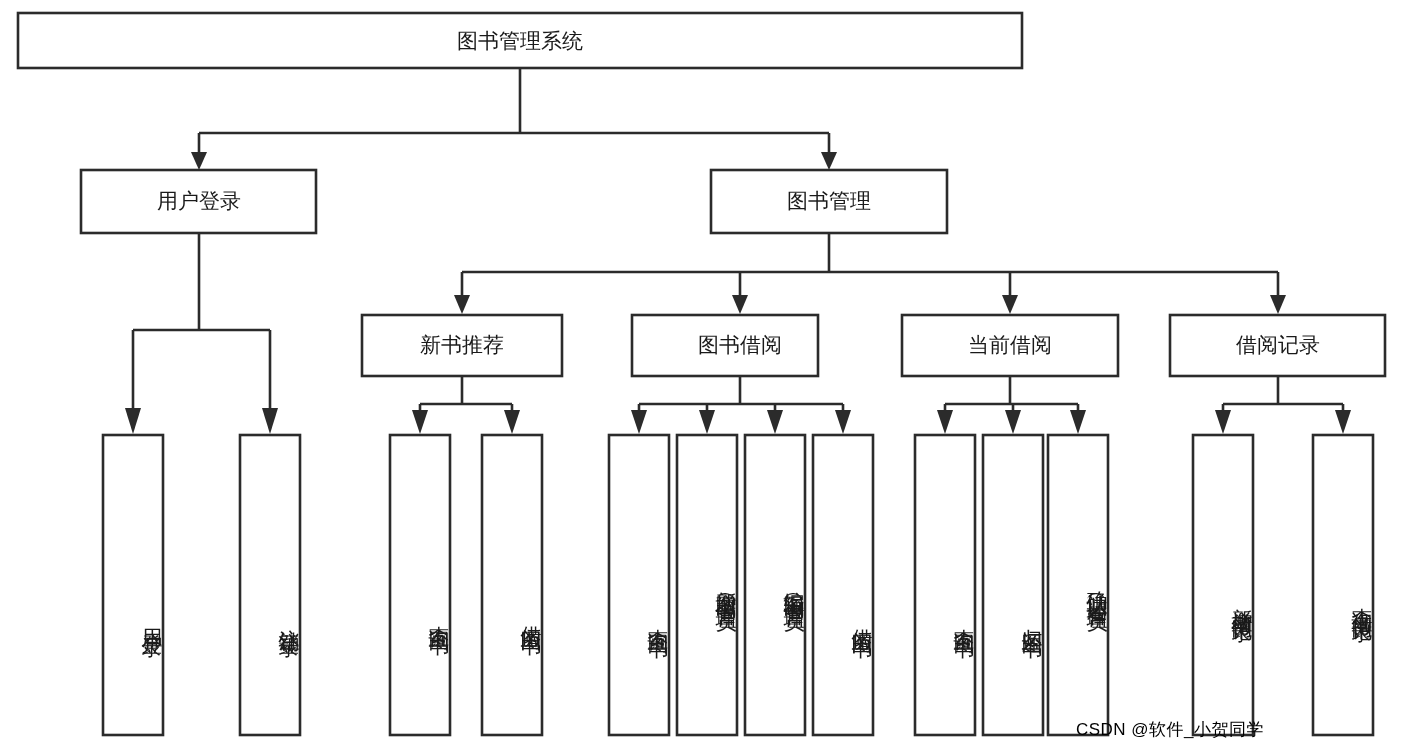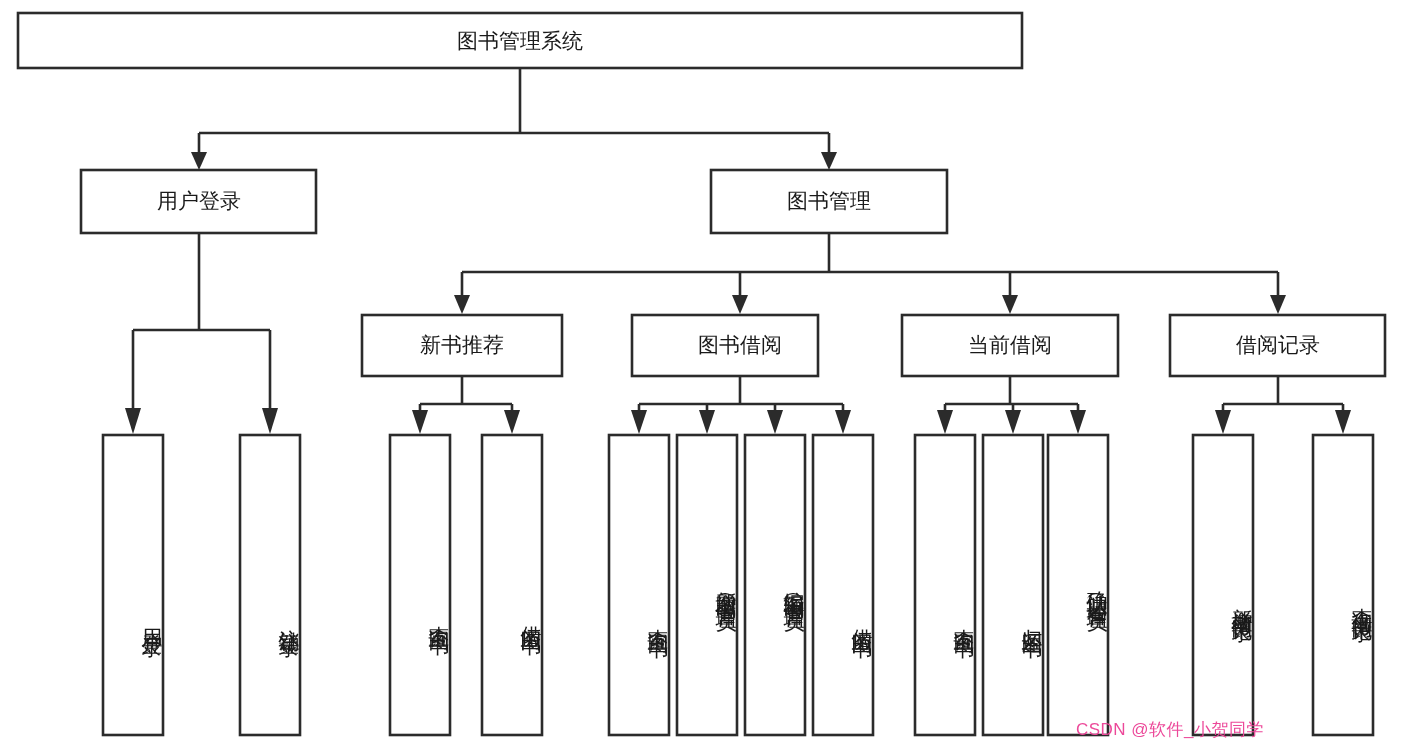--- a/index.html
+++ b/index.html
@@ -62,21 +62,21 @@
     color: #1a1a1a;
     white-space: nowrap;
     pointer-events: none;
   }
   .watermark {
     position: absolute;
     right: 8px;
     bottom: 6px;
     font-family: "Liberation Sans", "DejaVu Sans", sans-serif;
     font-size: 17px;
-    color: #ec4899;
+    color: #000000;
     letter-spacing: 0.5px;
     white-space: nowrap;
     text-align: center;
   }
 </style>
 </head>
 <body>
 
 <div id="diagram-root">
 

